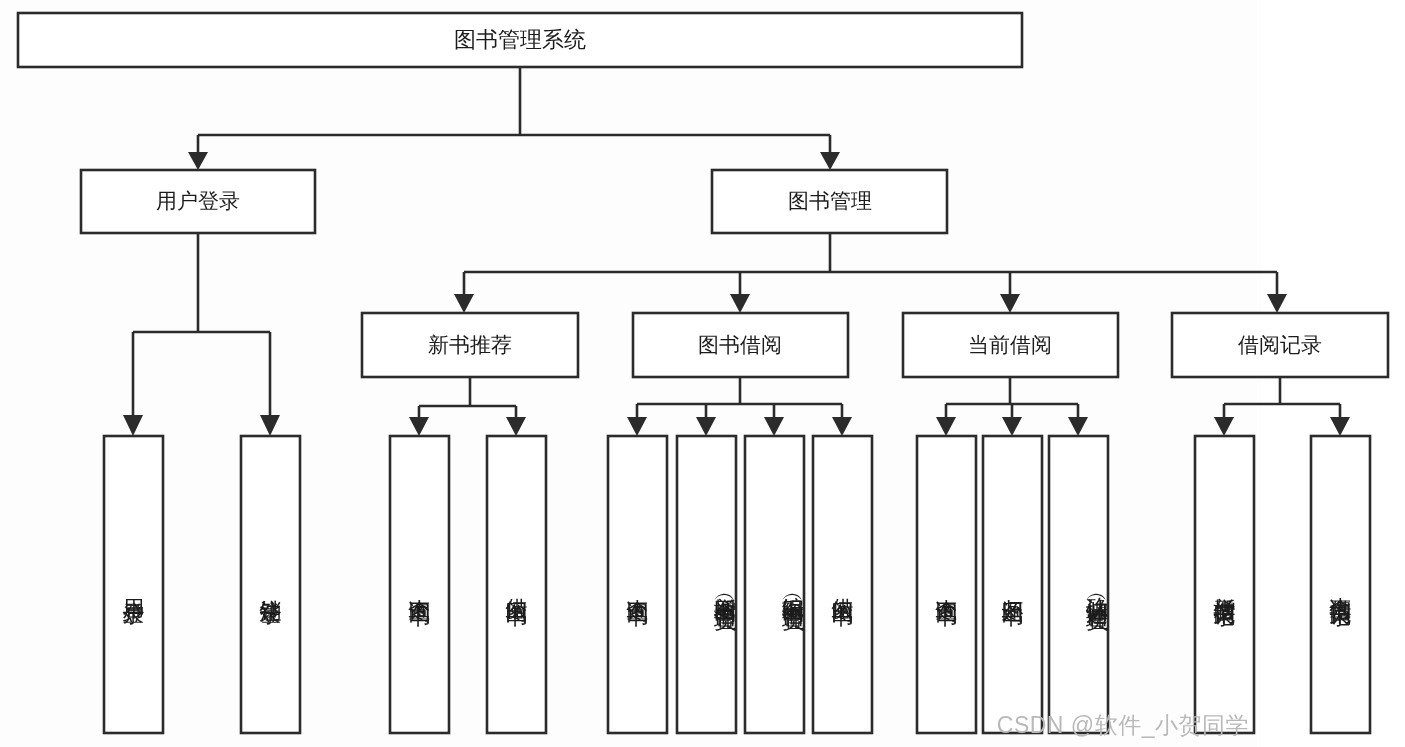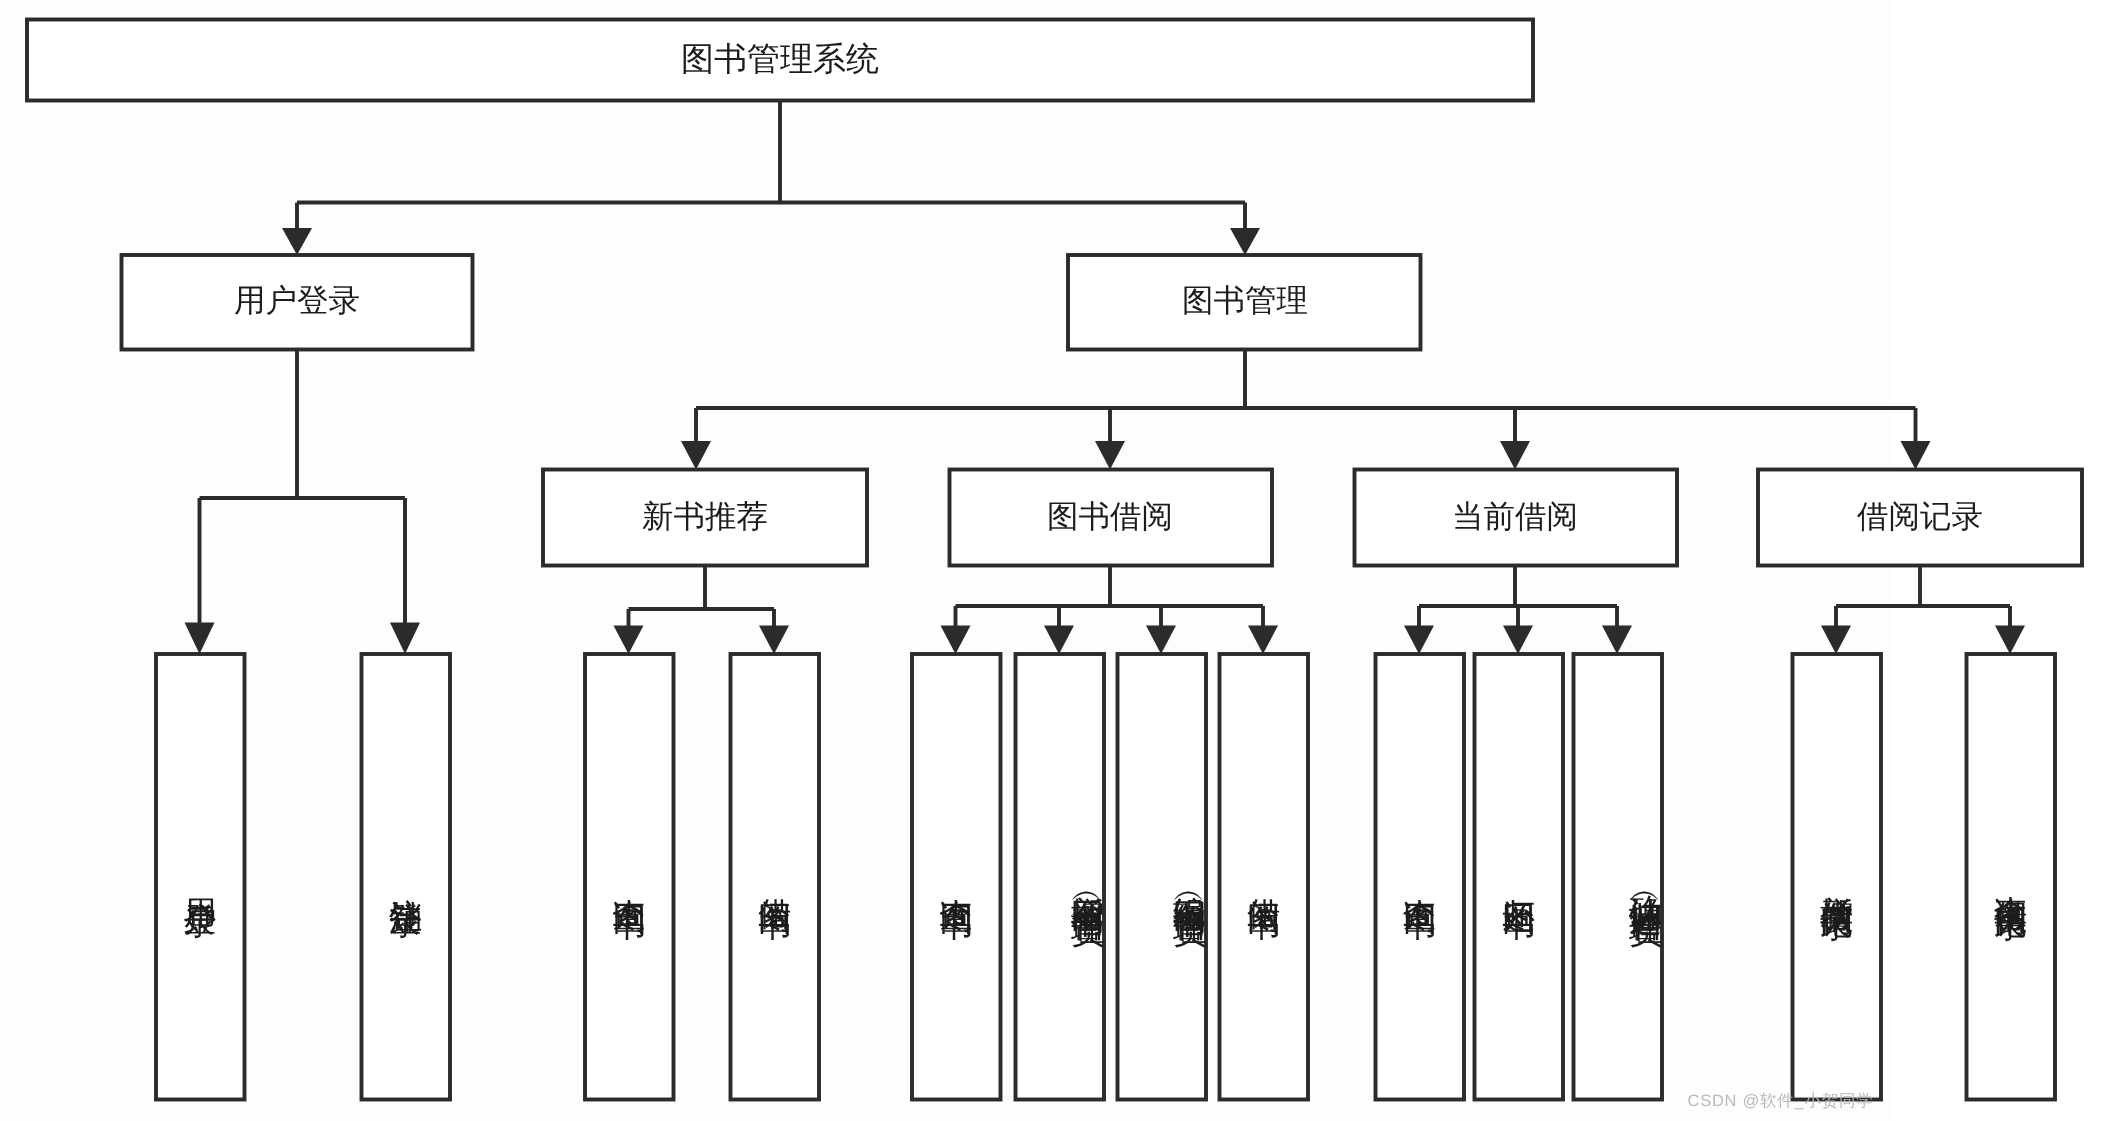--- a/index.html
+++ b/index.html
@@ -69,21 +69,21 @@
     justify-content: center;
     text-align: center;
     white-space: nowrap;
     pointer-events: none;
   }
   .watermark {
     position: absolute;
     right: 12px;
     bottom: 6px;
     font-family: "Liberation Sans", "DejaVu Sans", sans-serif;
-    font-size: 11px;
+    font-size: 23px;
     color: #b9b9b9;
     white-space: nowrap;
     letter-spacing: 0.5px;
   }
 </style>
 </head>
 <body>
 
 <div id="diagram-root">
 

